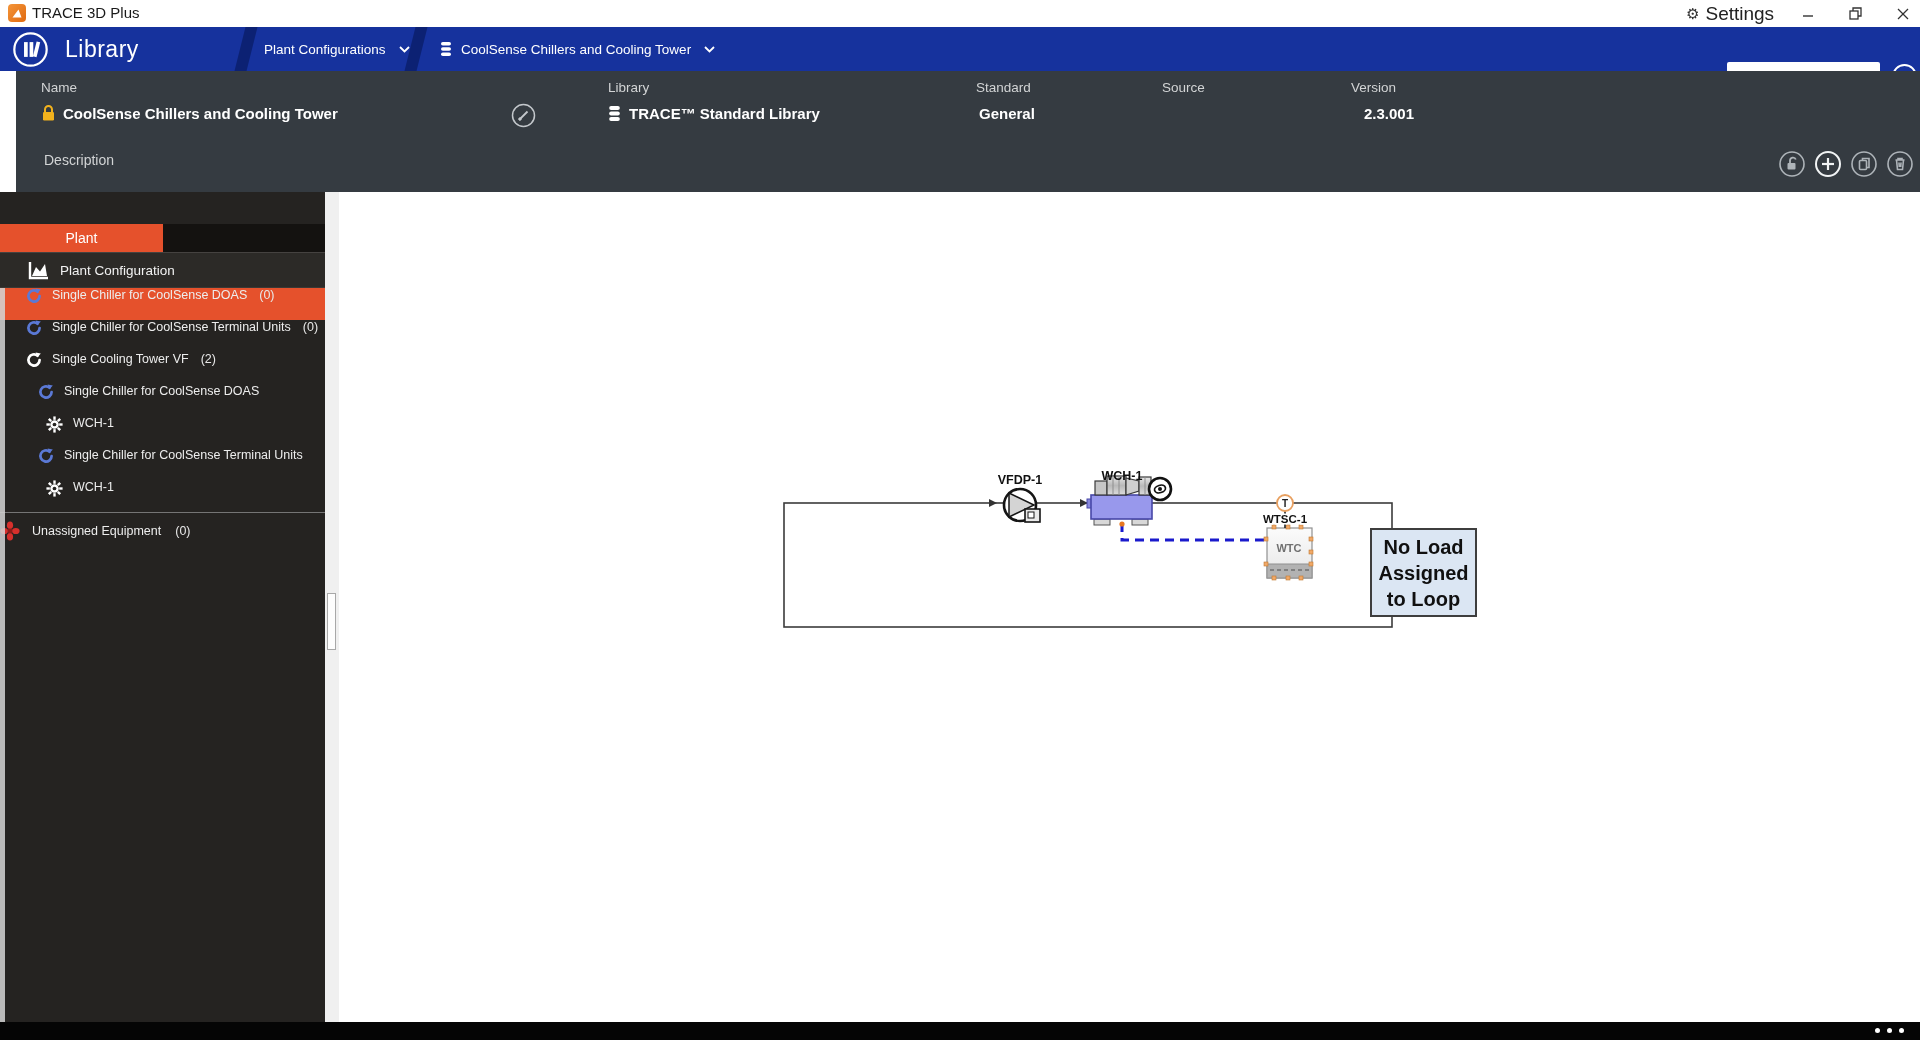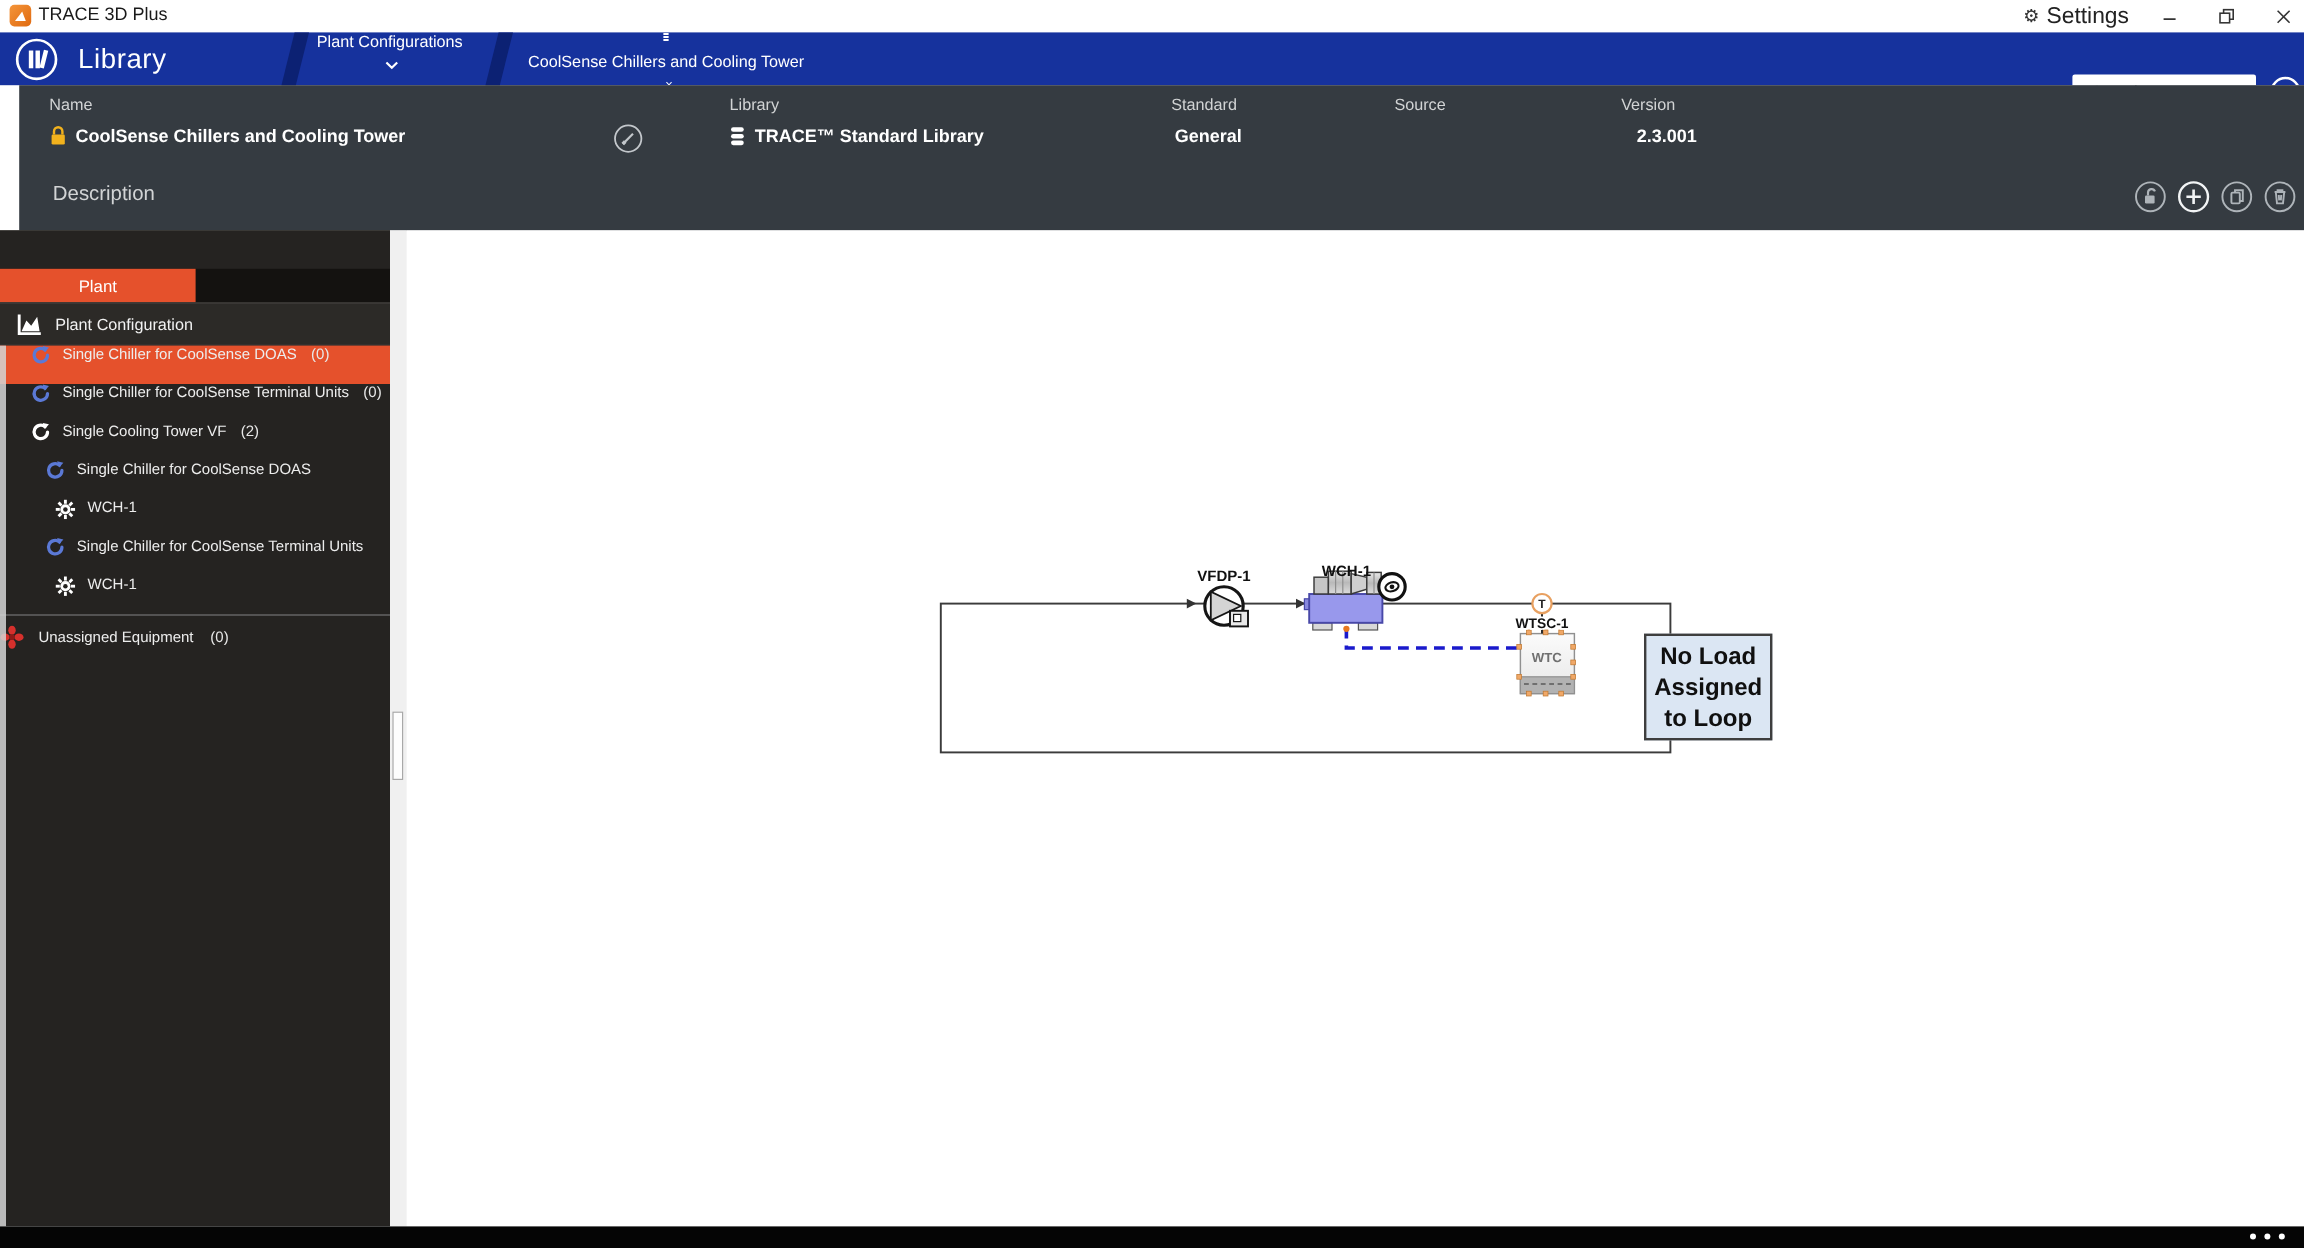--- a/index.html
+++ b/index.html
@@ -17,49 +17,49 @@
   .gear-glyph { font-size:15px; color:#333; line-height:1; }
   .winbtn { position:absolute; top:0; width:34px; height:27px; display:flex; align-items:center; justify-content:center; }
   .winbtn svg { display:block; }
 
   
   .header { position:absolute; left:0; top:27px; width:1920px; height:44px; background:#16329d; }
   .seam { position:absolute; top:0; height:44px; width:12px; background:#0c2173; transform:skewX(-14deg); }
   .brand { position:absolute; left:12px; top:4px; display:flex; align-items:center; gap:16px; }
   .lib-circle { width:37px; height:37px; }
   .page-title { color:#fff; font-size:23px; font-weight:300; letter-spacing:.5px; }
-  .nav-seg { position:absolute; top:0; height:44px; display:flex; align-items:center; gap:9px; color:#fff; font-size:13.5px;flex-direction:column; }
+  .nav-seg { position:absolute; top:0; height:44px; display:flex; align-items:center; gap:9px; color:#fff; font-size:13.5px; }
   .nav-seg .chev { margin-left:4px; }
   .searchbox { position:absolute; left:1727px; top:35px; width:153px; height:29px; background:#fff; border-radius:2px;
                display:flex; align-items:center; padding:0 8px; gap:8px; }
   .searchbox input { border:none; outline:none; flex:1; font-size:13.5px; color:#333;
                      font-family:"Liberation Sans",sans-serif; background:transparent; }
   .searchbox input::placeholder { color:#8c8c8c; }
   .circle-x { position:absolute; left:1891px; top:36px; width:27px; height:27px; }
 
   
   .infopanel { position:absolute; left:16px; top:71px; width:1920px; height:121px; background:#353b41; color:#fff; }
   .flabel { position:absolute; top:9px; font-size:13.5px; color:#d2d4d5; font-weight:400; }
   .fvalue { position:absolute; top:34px; font-size:15px; font-weight:bold; color:#fff; }
   .lock-icon { position:absolute; left:25px; top:33px; }
   .edit-circle { position:absolute; left:494px; top:31px; }
   .db-icon { position:absolute; left:592px; top:34px; }
-  .desc-label { position:absolute; left:28px; top:81px; font-size:17px; color:#d2d4d5; }
+  .desc-label { position:absolute; left:28px; top:81px; font-size:14px; color:#d2d4d5; }
   .panel-actions { position:absolute; left:1762px; top:79px; display:flex; gap:8px; }
   .panel-actions svg { display:block; }
 
   
   .sidebar { position:absolute; left:0; top:192px; width:325px; height:830px; background:#252321; }
   .tabrow { position:absolute; left:0; top:0; width:325px; height:60px; background:#252321; }
   .tabrow-rest { position:absolute; left:0px; top:32px; width:325px; height:28px; background:#141210; }
   .plant-tab { position:absolute; left:0; top:32px; width:163px; height:28px; background:#e5512c;
                display:flex; align-items:center; justify-content:center; color:#fff; font-size:14px; }
   .tree-header { position:absolute; left:0; top:60px; width:325px; height:36px; background:#2c2a27;
                  border-top:1px solid #454240; border-bottom:1px solid #3a3835;
-                 display:flex; align-items:center; gap:10px; padding-left:14px; color:#f2f2f2; font-size:13.5px; }
+                 display:flex; align-items:center; gap:10px; padding-left:28px; color:#f2f2f2; font-size:13.5px; }
   .tree-rows { position:absolute; left:0; top:96px; width:325px; }
   .tree-row { height:32px; display:flex; align-items:flex-start; gap:10px; color:#ededed; font-size:12.5px; }
   .tree-row.sel { background:#e5512c; }
   .ind0 { padding-left:26px; }
   .ind1 { padding-left:38px; }
   .ind2 { padding-left:46px; }
   .tree-count { margin-left:2px; color:#e8e8e8; }
   .unassigned-row { position:absolute; left:0; top:320px; width:325px; height:36px;
                     border-top:1px solid #757575; display:flex; align-items:center; gap:12px;
                     color:#ededed; font-size:12.5px; }

